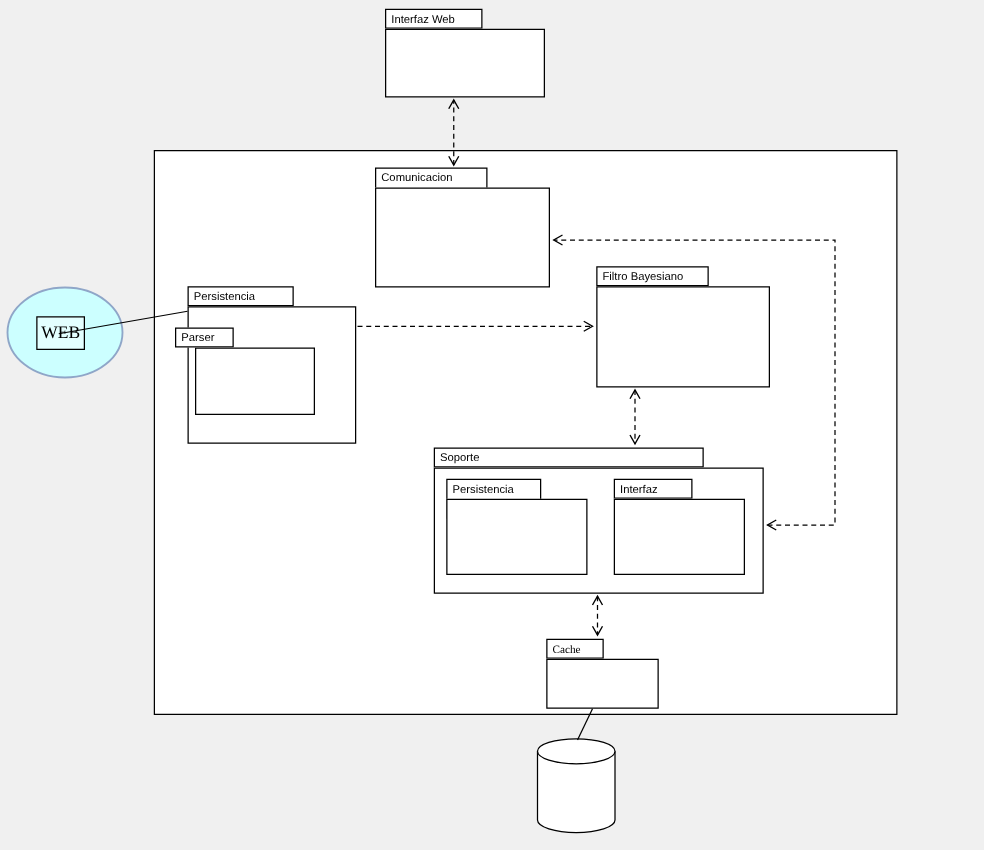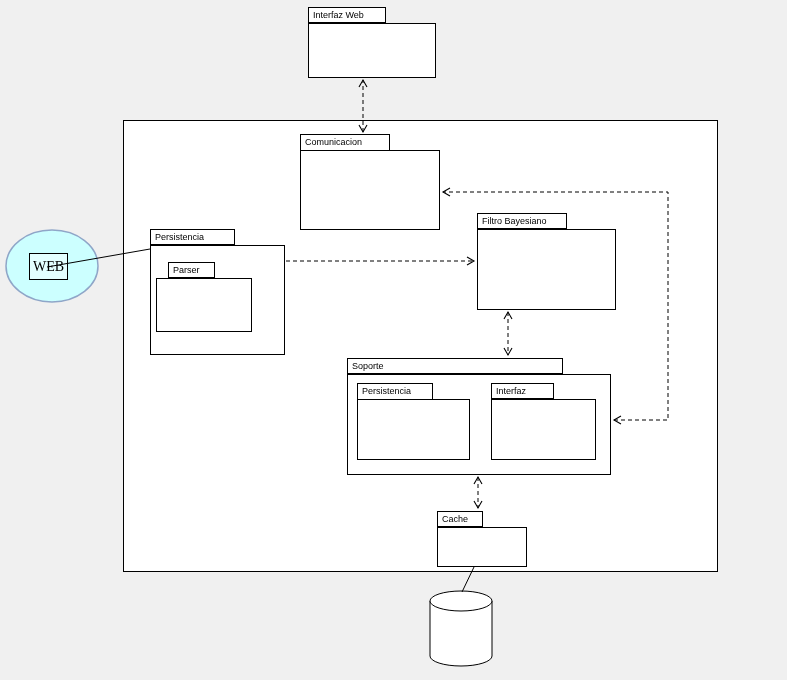--- a/index.html
+++ b/index.html
@@ -75,41 +75,41 @@
   <div class="tab" style="left:477px; top:213px; width:90px; height:16px;">
     <span>Filtro Bayesiano</span>
   </div>
   <div class="pkgbody" style="left:477px; top:229px; width:139px; height:81px;"></div>
 
   <div class="tab" style="left:150px; top:229px; width:85px; height:16px;">
     <span>Persistencia</span>
   </div>
   <div class="pkgbody" style="left:150px; top:245px; width:135px; height:110px;"></div>
 
-  <div class="tab" style="left:168px; top:262px; width:47px; height:16px;">
+  <div class="tab" style="left:140px; top:262px; width:47px; height:16px;">
     <span>Parser</span>
   </div>
   <div class="pkgbody" style="left:156px; top:278px; width:96px; height:54px;"></div>
 
   <div class="tab" style="left:347px; top:358px; width:216px; height:16px;">
     <span>Soporte</span>
   </div>
   <div class="pkgbody" style="left:347px; top:374px; width:264px; height:101px;"></div>
 
   <div class="tab" style="left:357px; top:383px; width:76px; height:32px;">
     <span>Persistencia</span>
   </div>
   <div class="pkgbody" style="left:357px; top:399px; width:113px; height:61px;"></div>
 
   <div class="tab" style="left:491px; top:383px; width:63px; height:16px;">
     <span>Interfaz</span>
   </div>
   <div class="pkgbody" style="left:491px; top:399px; width:105px; height:61px;"></div>
 
-  <div class="tab" style="left:437px; top:511px; width:46px; height:16px;">
+  <div class="tab" style="left:437px; top:511px; width:46px; height:16px;font-family:Liberation Serif, serif;">
     <span>Cache</span>
   </div>
   <div class="pkgbody" style="left:437px; top:527px; width:90px; height:40px;"></div>
 
   <div class="weblabel" style="left:29px; top:253px; width:39px; height:27px;">
     <span>WEB</span>
   </div>
 
   <svg class="layer" width="787" height="680">
     <defs>

